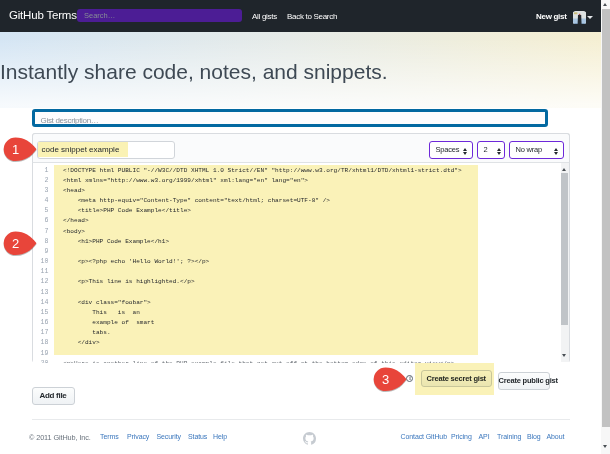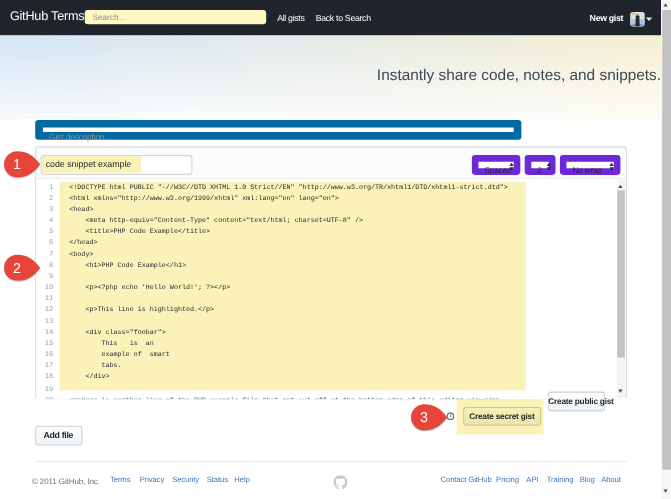--- a/index.html
+++ b/index.html
@@ -2,55 +2,55 @@
 <html><head><meta charset="utf-8"><style>
 *{margin:0;padding:0;box-sizing:border-box}
 html,body{width:610px;height:454px;overflow:hidden;background:#fff;font-family:"Liberation Sans",sans-serif}
 .a{position:absolute}
 #stage{position:relative;width:610px;height:454px;overflow:hidden}
 
 #hdr{left:0;top:0;width:601px;height:32px;background:#1f252b;color:#fff}
 #logo{left:9px;top:9px;font-size:11.5px;color:#fff;letter-spacing:-.2px}
 #logo b{font-weight:normal}
 #logo span{color:#fdfdfd;font-weight:normal}
-#search{left:77px;top:9px;width:165px;height:13px;background:#fef9c3;border-radius:3px;font-size:7.5px;color:#868d95;line-height:13px;padding-left:7px}
+#search{left:77px;top:9px;width:165px;height:13px;background:#4c1d95;border-radius:3px;font-size:7.5px;color:#868d95;line-height:13px;padding-left:7px}
 .hlink{font-size:8px;font-weight:normal;color:#fff;top:12px;letter-spacing:-.3px;white-space:nowrap}
 #avatar{left:573px;top:10.5px;width:13px;height:13px;border-radius:2.5px;overflow:hidden;background:#dde0e0}
 #caret{left:587px;top:15.8px;width:0;height:0;border-left:3.1px solid transparent;border-right:3.1px solid transparent;border-top:3.8px solid #e4e7ea}
 
 #hero{left:0;top:32px;width:601px;height:76px;background:linear-gradient(to bottom,rgba(255,255,255,0) 8%,rgba(255,255,255,.8) 95%),linear-gradient(to right,#d4e5f4 0%,#e6ebe8 48%,#f5efd2 100%)}
-#herotxt{left:0;top:60px;width:601px;text-align:right;font-size:14px;color:#3e4954}
+#herotxt{left:0;top:60px;width:601px;text-align:left;font-size:21px;color:#3e4954}
 
-#desc{left:31.5px;top:108.5px;width:442px;height:18.5px;background:#fdfdfe;border:7px solid #0369a1;border-radius:3px;font-size:8px;letter-spacing:-.3px;color:#8a929a;line-height:17px;padding-left:6px}
+#desc{left:31.5px;top:108.5px;width:516px;height:18.5px;background:#fdfdfe;border:3px solid #0369a1;border-radius:3px;font-size:8px;letter-spacing:-.3px;color:#8a929a;line-height:17px;padding-left:6px}
 
 #panel{left:31.5px;top:133px;width:538px;height:229.5px;background:#fff;border:1px solid #d9dce0;border-radius:3px}
 #toolbar{left:31.5px;top:133px;width:538px;height:30px;background:#fafbfc;border:1px solid #d9dce0;border-radius:3px 3px 0 0;border-bottom:1px solid #dfe2e5}
 #fname{left:36.5px;top:140.5px;width:138px;height:18px;background:#fff;border:1px solid #d1d5da;border-radius:3px}
 #fnhl{left:37.8px;top:142px;width:90px;height:15px;background:#faf2b4}
 #fntxt{left:41.5px;top:145px;font-size:8px;color:#24292e}
-.sel{background:#fff;border:6px solid #6d28d9;border-radius:3px;top:141px;height:18px;font-size:7.5px;letter-spacing:-.2px;color:#24292e;line-height:16px;padding-left:6px}
+.sel{background:#fff;border:1px solid #6d28d9;border-radius:3px;top:141px;height:18px;font-size:7.5px;letter-spacing:-.2px;color:#24292e;line-height:16px;padding-left:6px}
 .sicon{top:147.5px;width:0;height:0}
 .sup{border-left:2.8px solid transparent;border-right:2.8px solid transparent;border-bottom:3.5px solid #24292e}
 .sdn{border-left:2.8px solid transparent;border-right:2.8px solid transparent;border-top:3.5px solid #24292e;margin-top:1.5px}
 
 #edclip{left:32.5px;top:163px;width:536px;height:199.5px;overflow:hidden;background:#fff}
 #codehl{left:21.5px;top:2.2px;width:424px;height:190px;background:#faf2b8}
 #gutter{left:0;top:2.7px;width:16px;text-align:right;font-size:6.6px;font-family:"Liberation Mono",monospace;line-height:10.15px;color:#9aa4b1}
 #code{left:30.5px;top:2.7px;font-size:6.1px;font-family:"Liberation Mono",monospace;line-height:10.15px;color:#26292d;white-space:pre}
 
 #esb{left:560.5px;top:163px;width:8px;height:199px;background:#f2f3f4}
 #esbthumb{left:561px;top:173px;width:7px;height:152px;background:#c0c4c8}
 .tri-up{width:0;height:0;border-left:2.8px solid transparent;border-right:2.8px solid transparent;border-bottom:3.8px solid #4a4f54}
 .tri-dn{width:0;height:0;border-left:2.8px solid transparent;border-right:2.8px solid transparent;border-top:3.8px solid #4a4f54}
 
 .btn{background:linear-gradient(#fcfdfd,#eff2f5);border:1px solid #ccd1d6;border-radius:3px;font-size:7.5px;letter-spacing:-.2px;font-weight:bold;color:#24292e;text-align:center;white-space:nowrap}
 #addfile{left:31.5px;top:387px;width:43px;height:18px;line-height:16.5px;font-size:8px;letter-spacing:-.3px}
 #sghl{left:414.8px;top:363.3px;width:79.7px;height:31.5px;background:#faf2b8;mix-blend-mode:multiply}
 #secret{left:421px;top:369.5px;width:70.5px;height:17.5px;line-height:16px}
-#public{left:497.5px;top:356px;width:52px;height:17.5px;line-height:16px}
+#public{left:497.5px;top:372px;width:52px;height:17.5px;line-height:16px}
 
 #info{left:406.3px;top:375.3px;width:7.2px;height:7.2px;border:1px solid #5a646e;border-radius:50%;color:#5a646e;font-size:5.5px;text-align:center;line-height:5px;font-weight:bold;font-family:"Liberation Serif",serif}
 
 #fline{left:31.5px;top:419px;width:538px;height:1px;background:#e8eaec}
 .ftxt{top:432.5px;font-size:7.3px;letter-spacing:-.1px;color:#6a737d}
 .flink{top:432.5px;font-size:7px;letter-spacing:-.1px;color:#3b77bd}
 svg.balsh{filter:drop-shadow(0.6px 1px 0.7px rgba(60,60,60,.35))}
 
 #psb{left:601px;top:0;width:9px;height:454px;background:#f7f7f7}
 #psbthumb{left:601.5px;top:9px;width:8px;height:418px;background:#c2c2c2}

